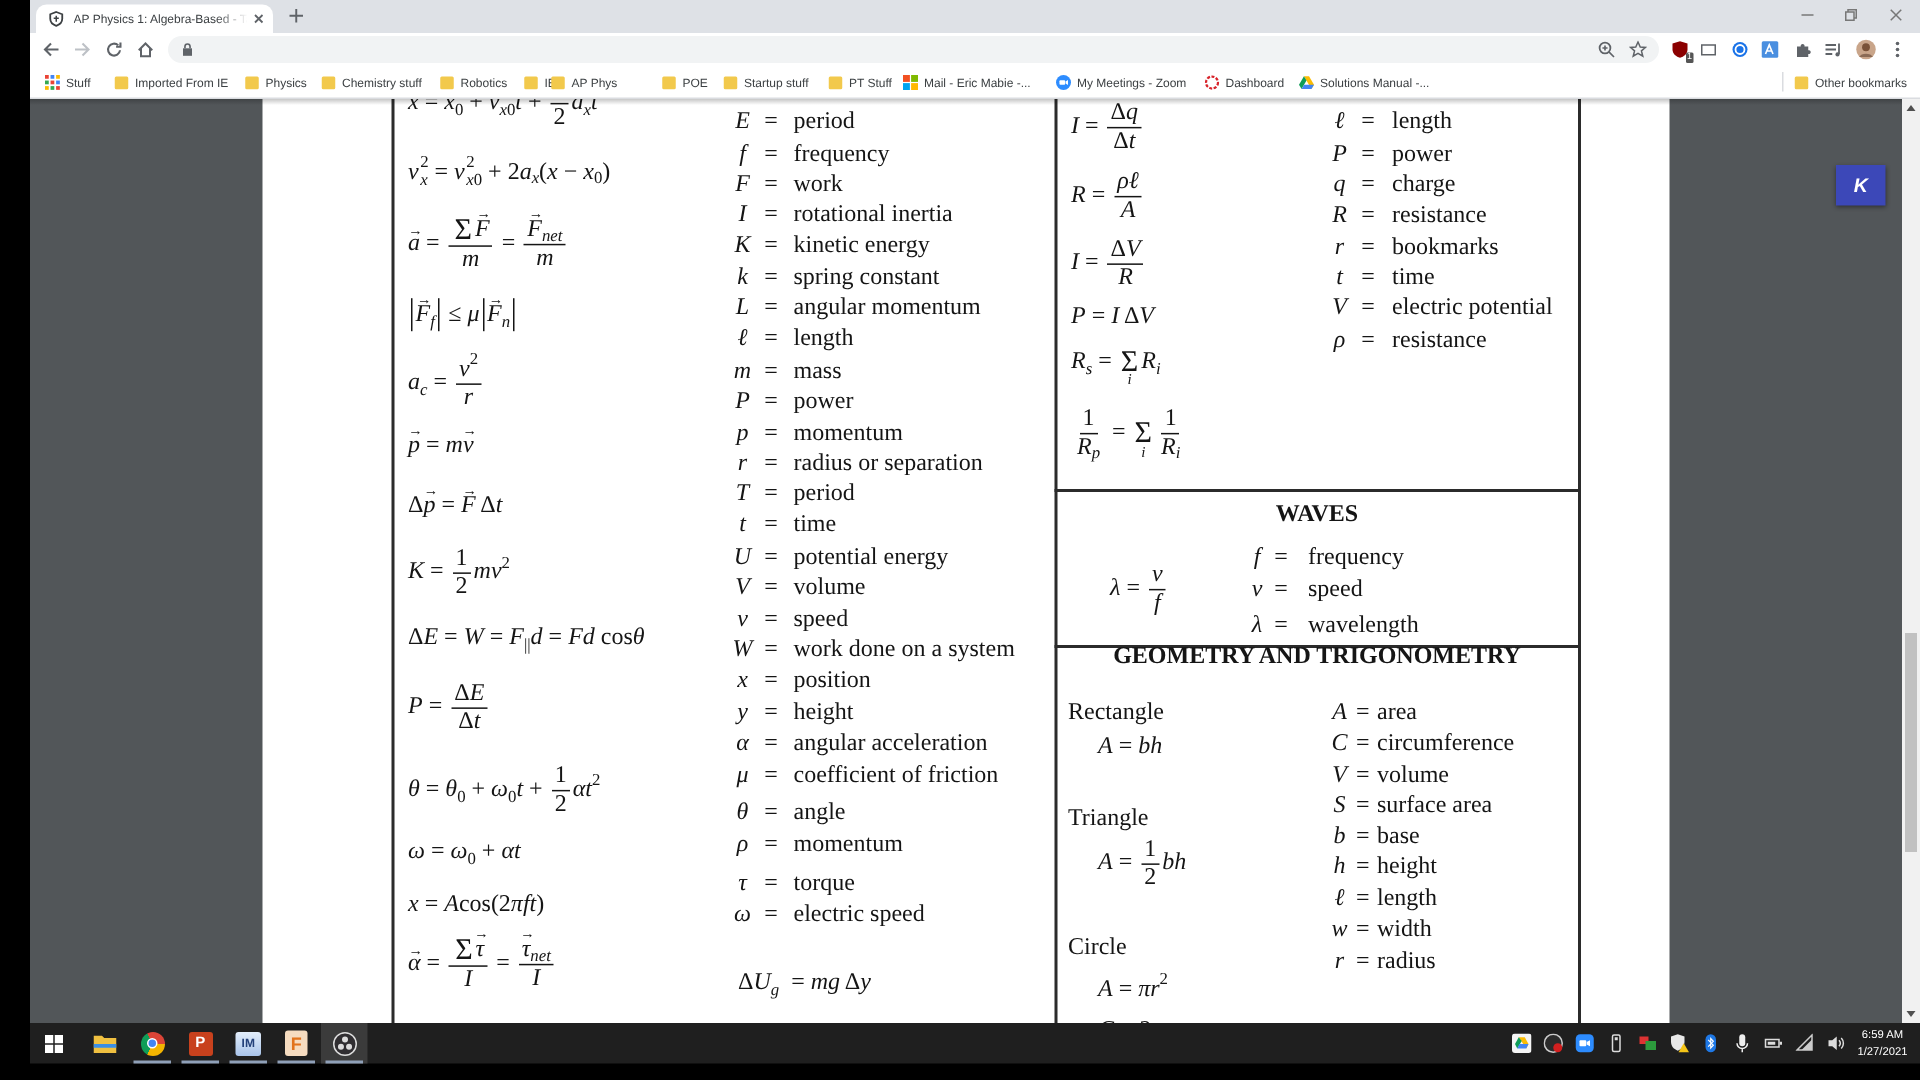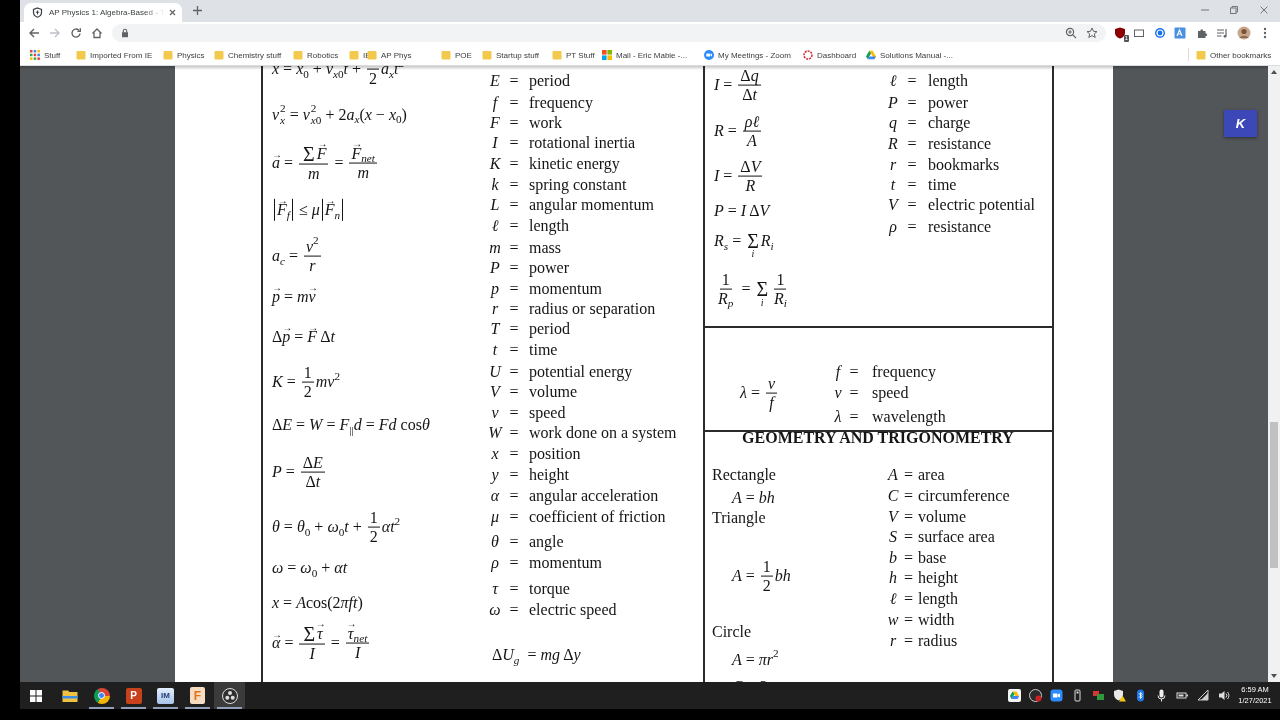--- a/index.html
+++ b/index.html
@@ -828,20 +828,21 @@
             <span class="def-eq">=</span>
             <span class="def-desc">electric potential</span>
           </div>
           <div class="def-row" style="top: 151px;">
             <span class="def-sym">ρ</span>
             <span class="def-eq">=</span>
             <span class="def-desc">resistance</span>
           </div>
         </div>
 
+      <div class="heading" style="top:277px">WAVES</div>
       <div class="formula" style="left:565px;top:327px">
           <span class="r i">λ</span>
           <span class="r"> = </span>
           <span class="frac">
             <span class="num">
               <span class="r i">v</span>
             </span>
             <span class="den">
               <span class="r i">f</span>
             </span>
@@ -866,21 +867,21 @@
         </div>
 
       <div class="heading" style="top:372px">GEOMETRY AND TRIGONOMETRY</div>
       <div class="label" style="left:537px;top:409px">Rectangle</div>
       <div class="formula" style="left:557px;top:432px">
           <span class="r i">A</span>
           <span class="r"> = </span>
           <span class="r i">b</span>
           <span class="r i">h</span>
         </div>
-      <div class="label" style="left:537px;top:452px">Triangle</div>
+      <div class="label" style="left:537px;top:480px">Triangle</div>
       <div class="formula" style="left:557px;top:510px">
           <span class="r i">A</span>
           <span class="r"> = </span>
           <span class="frac">
             <span class="num">
               <span class="r">1</span>
             </span>
             <span class="den">
               <span class="r">2</span>
             </span>

